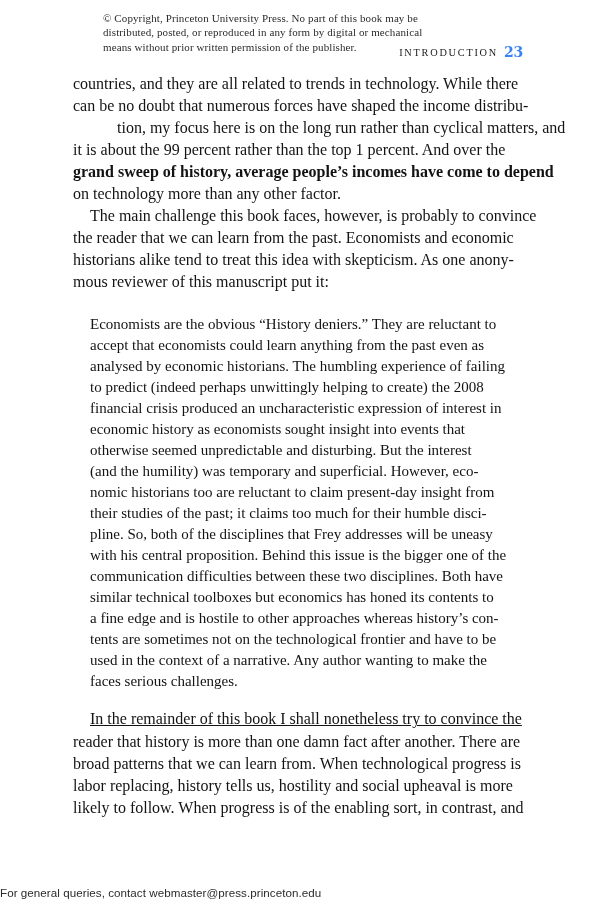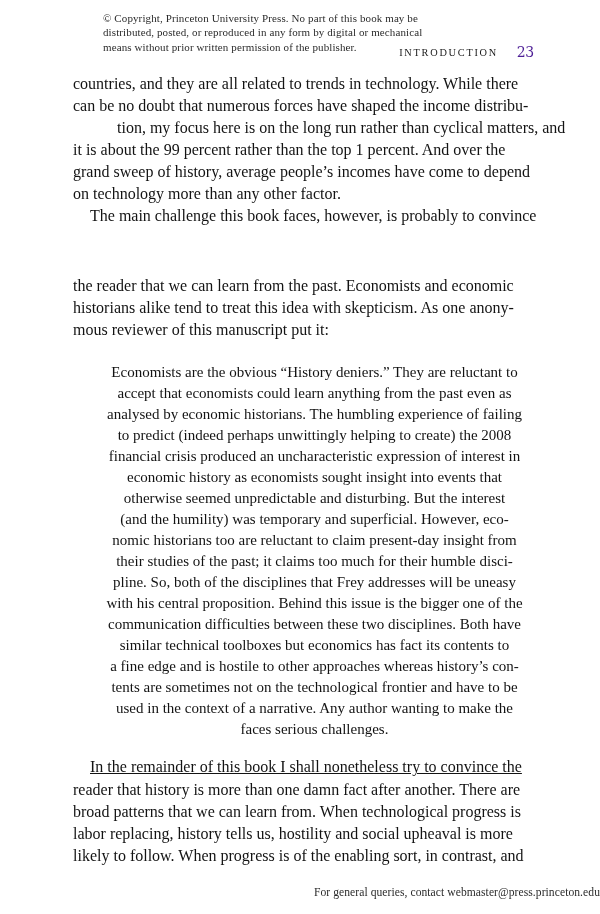--- a/index.html
+++ b/index.html
@@ -44,26 +44,26 @@
     right: 40px;
     top: 0;
     font-family: "Liberation Serif", "DejaVu Serif", serif;
     font-size: 10.3px;
     letter-spacing: 0.17em;
     color: #1a1a1a;
     white-space: nowrap;
   }
   .running-head-folio {
     position: absolute;
-    right: 4px;
+    right: 15px;
     top: -3px;
     font-family: "DejaVu Serif", "Liberation Serif", serif;
     font-size: 14px;
-    font-weight: 400;
-    color: #4c1d95;
+    font-weight: 700;
+    color: #3b82f6;
     letter-spacing: -0.02em;
   }
 
   
   .text-column {
     position: absolute;
     left: 73px;
     top: 73px;
     width: 466px;
   }
@@ -79,37 +79,36 @@
   .ln.indent-first { padding-left: 17px; }
 
   .para { margin: 0; }
   .para.body-para { }
 
   
   .block-quote {
     margin-top: 21px;
     margin-bottom: 0;
     padding-left: 17px;
-    text-align: center;
   }
   .block-quote .ln {
     font-size: 15.0px;
     line-height: 21.0px;
   }
 
   .after-quote { margin-top: 16px; }
 
   
   .footer-notice {
     position: absolute;
     left: 0;
     right: 0;
     top: 886px;
-    text-align: right;
-    font-family: Liberation Serif, serif;
+    text-align: left;
+    font-family: Liberation Sans, sans-serif;
     font-size: 11.6px;
     color: #2b2b2b;
     letter-spacing: 0.005em;
   }
 </style>
 </head>
 <body>
 
 <div class="copyright-notice">
   <span class="cline">© Copyright, Princeton University Press. No part of this book may be</span>
@@ -121,44 +120,44 @@
   <span class="running-head-title">INTRODUCTION</span>
   <span class="running-head-folio">23</span>
 </div>
 
 <div class="text-column" id="text-column">
     <div class="para body-para">
       <span class="ln" style="word-spacing: 0px;">countries, and they are all related to trends in technology. While there</span>
       <span class="ln" style="word-spacing: 0px;">can be no doubt that numerous forces have shaped the income distribu-</span>
       <span class="ln" style="word-spacing: 0px; margin-left: 44px;">tion, my focus here is on the long run rather than cyclical matters, and</span>
       <span class="ln" style="word-spacing: 0px;">it is about the 99 percent rather than the top 1 percent. And over the</span>
-      <span class="ln" style="word-spacing: 0px;">grand sweep of history, average people’s incomes have come to depend</span>
+      <span class="ln" style="word-spacing: 0px; font-weight: bold;">grand sweep of history, average people’s incomes have come to depend</span>
       <span class="ln">on technology more than any other factor.</span>
     </div>
     <div class="para body-para">
       <span class="ln indent-first" style="word-spacing: 0px;">The main challenge this book faces, however, is probably to convince</span>
-      <span class="ln" style="word-spacing: 0px; margin-top: 48px;">the reader that we can learn from the past. Economists and economic</span>
+      <span class="ln" style="word-spacing: 0px;">the reader that we can learn from the past. Economists and economic</span>
       <span class="ln" style="word-spacing: 0px;">historians alike tend to treat this idea with skepticism. As one anony-</span>
       <span class="ln">mous reviewer of this manuscript put it:</span>
     </div>
     <div class="para block-quote">
       <span class="ln" style="word-spacing: 0px;">Economists are the obvious “History deniers.” They are reluctant to</span>
       <span class="ln" style="word-spacing: 0px;">accept that economists could learn anything from the past even as</span>
       <span class="ln" style="word-spacing: 0px;">analysed by economic historians. The humbling experience of failing</span>
       <span class="ln" style="word-spacing: 0px;">to predict (indeed perhaps unwittingly helping to create) the 2008</span>
       <span class="ln" style="word-spacing: 0px;">financial crisis produced an uncharacteristic expression of interest in</span>
       <span class="ln" style="word-spacing: 0px;">economic history as economists sought insight into events that</span>
       <span class="ln" style="word-spacing: 0px;">otherwise seemed unpredictable and disturbing. But the interest</span>
       <span class="ln" style="word-spacing: 0px;">(and the humility) was temporary and superficial. However, eco-</span>
       <span class="ln" style="word-spacing: 0px;">nomic historians too are reluctant to claim present-day insight from</span>
       <span class="ln" style="word-spacing: 0px;">their studies of the past; it claims too much for their humble disci-</span>
       <span class="ln" style="word-spacing: 0px;">pline. So, both of the disciplines that Frey addresses will be uneasy</span>
       <span class="ln" style="word-spacing: 0px;">with his central proposition. Behind this issue is the bigger one of the</span>
       <span class="ln" style="word-spacing: 0px;">communication difficulties between these two disciplines. Both have</span>
-      <span class="ln" style="word-spacing: 0px;">similar technical toolboxes but economics has fact its contents to</span>
+      <span class="ln" style="word-spacing: 0px;">similar technical toolboxes but economics has honed its contents to</span>
       <span class="ln" style="word-spacing: 0px;">a fine edge and is hostile to other approaches whereas history’s con-</span>
       <span class="ln" style="word-spacing: 0px;">tents are sometimes not on the technological frontier and have to be</span>
       <span class="ln" style="word-spacing: 0px;">used in the context of a narrative. Any author wanting to make the</span>
       <span class="ln">faces serious challenges.</span>
     </div>
     <div class="para body-para after-quote">
       <span class="ln indent-first" style="word-spacing: 0px; text-decoration: underline;">In the remainder of this book I shall nonetheless try to convince the</span>
       <span class="ln" style="word-spacing: 0px;">reader that history is more than one damn fact after another. There are</span>
       <span class="ln" style="word-spacing: 0px;">broad patterns that we can learn from. When technological progress is</span>
       <span class="ln" style="word-spacing: 0px;">labor replacing, history tells us, hostility and social upheaval is more</span>

